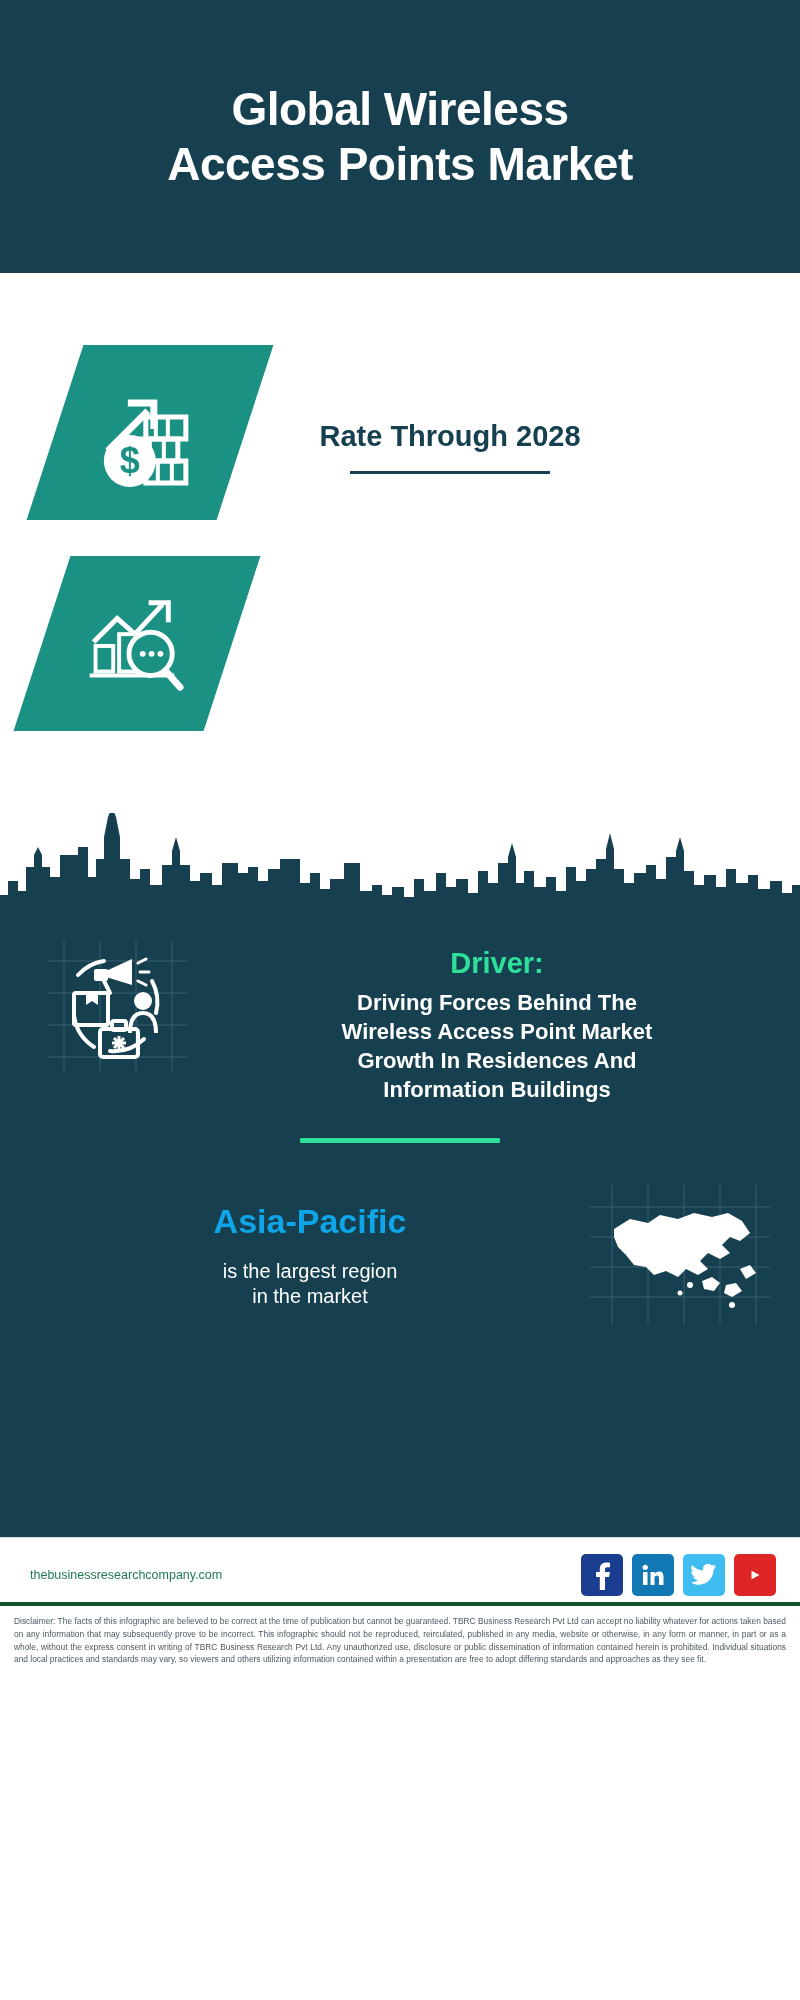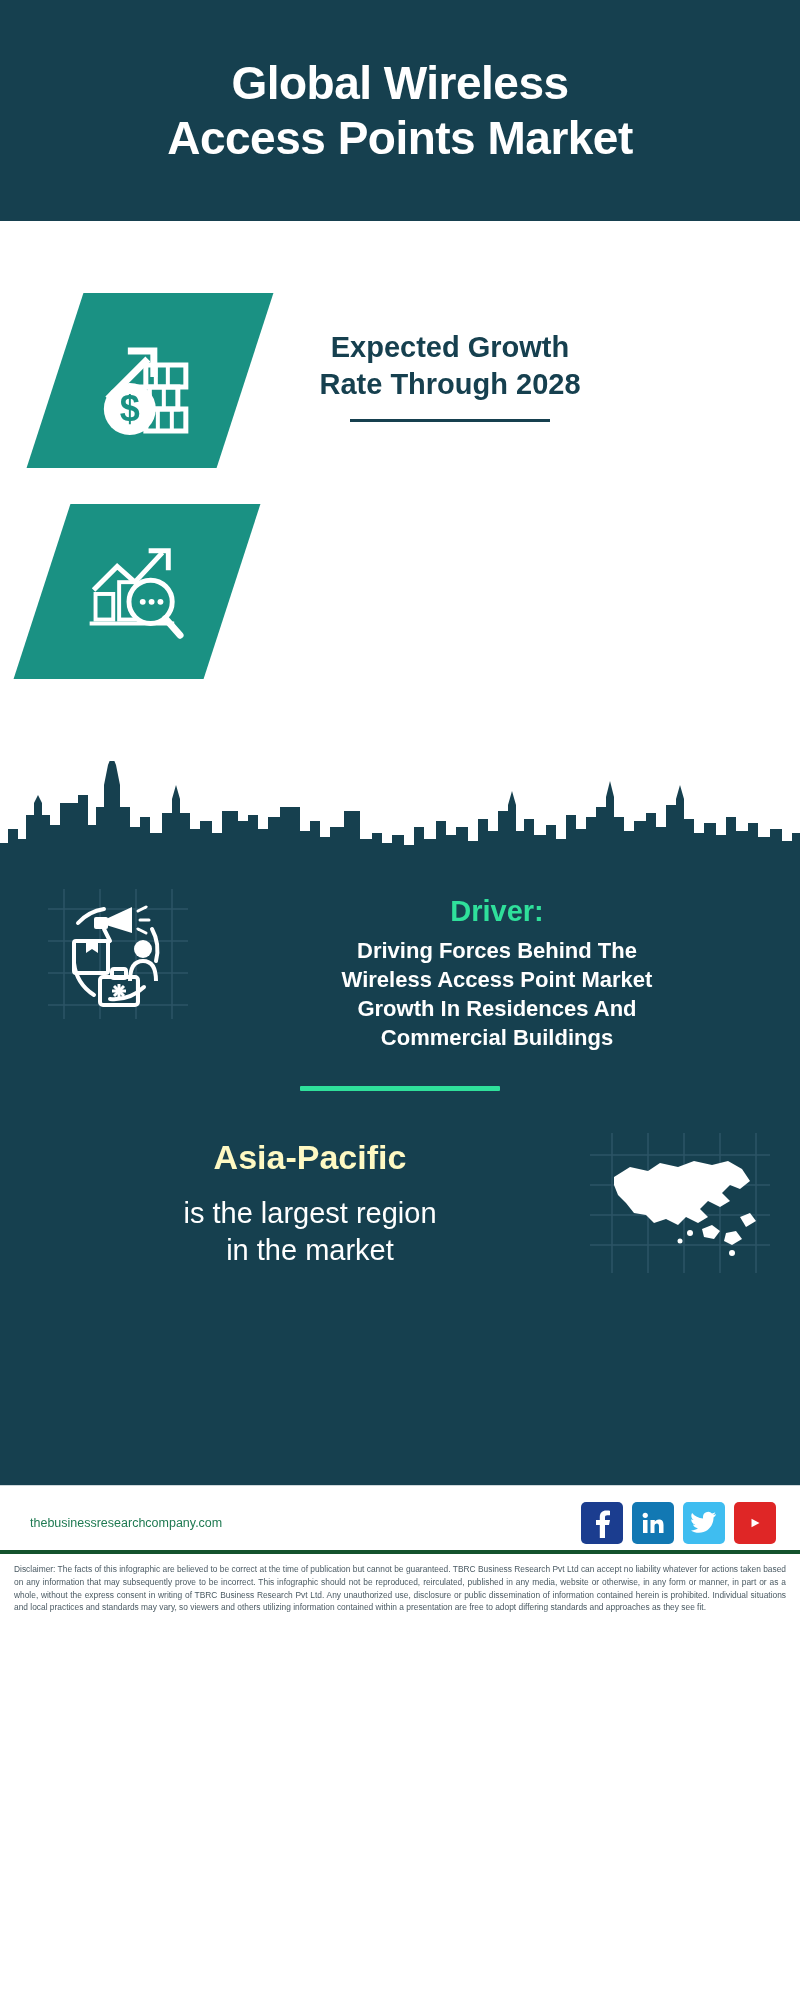--- a/index.html
+++ b/index.html
@@ -8,21 +8,21 @@
     font-family:"Liberation Sans", sans-serif;
     background:#ffffff;
     width:800px; height:2000px;
     overflow:hidden;
     position:relative;
   }
 
   
   .header {
     background:#16404f;
-    height:221px;
+    height:273px;
     display:flex; align-items:center; justify-content:center;
     padding:0 30px;
   }
   .header h1 {
     color:#ffffff;
     font-size:46px;
     font-weight:bold;
     line-height:1.18;
     text-align:center;
     letter-spacing:-0.5px;
@@ -101,27 +101,27 @@
     width:200px; height:5px; background:#2fe09b;
     margin:34px auto 0; border-radius:1px;
   }
 
   .region-block {
     display:flex; align-items:center;
     padding:42px 30px 0 40px; gap:10px;
   }
   .region-text { flex:1; text-align:center; }
   .region-name {
-    color:#fef9c3;
+    color:#0ea5e9;
     font-size:34px; font-weight:bold;
     margin-bottom:18px;
   }
   .region-sub {
     color:#ffffff;
-    font-size:29px; line-height:1.25;
+    font-size:20px; line-height:1.25;
   }
   .map-icon { flex:none; width:180px; height:140px; }
 
   
   .footer {
     background:#ffffff;
     padding:16px 24px 6px 30px;
     display:flex; align-items:center; justify-content:space-between;
     border-top:1px solid #cfd8dc;
   }
@@ -170,21 +170,21 @@
         <line x1="74" y1="66" x2="74" y2="88" stroke="#fff" stroke-width="4"></line>
         <rect x="56" y="88" width="40" height="22" stroke="#fff" stroke-width="5" fill="none"></rect>
         <line x1="68" y1="88" x2="68" y2="110" stroke="#fff" stroke-width="4"></line>
         <line x1="82" y1="88" x2="82" y2="110" stroke="#fff" stroke-width="4"></line>
         <circle cx="40" cy="88" r="26" fill="#fff"></circle>
         <text x="40" y="100" font-size="36" font-weight="bold" fill="#1a9183" text-anchor="middle" font-family="Liberation Sans, sans-serif">$</text>
       </svg>
     </div>
     <div class="stat-text">
       <div class="stat-label">
-        <span>Expected Growth</span><br>
+        <br>
         <span>Rate Through 2028</span>
       </div>
       <div class="stat-rule"></div>
     </div>
   </div>
 
   <div class="stat-row row2">
     <div class="para">
       <svg width="118" height="118" viewBox="0 0 120 120" fill="none">
         <path d="M16 58 L40 34 L58 50 L86 20" stroke="#fff" stroke-width="5" fill="none"></path>
@@ -247,21 +247,21 @@
         <line x1="66" y1="97" x2="76" y2="107"></line>
           <line x1="76" y1="97" x2="66" y2="107"></line>
       </g>
     </svg>
     <div class="driver-text">
       <div class="driver-title">Driver:</div>
       <div class="driver-body">
         <span>Driving Forces Behind The</span><br>
         <span>Wireless Access Point Market</span><br>
         <span>Growth In Residences And</span><br>
-        <span>Commercial Buildings</span>
+        <span>Information Buildings</span>
       </div>
     </div>
   </div>
 
   <div class="mint-rule"></div>
 
   <div class="region-block">
     <div class="region-text">
       <div class="region-name">Asia-Pacific</div>
       <div class="region-sub">

